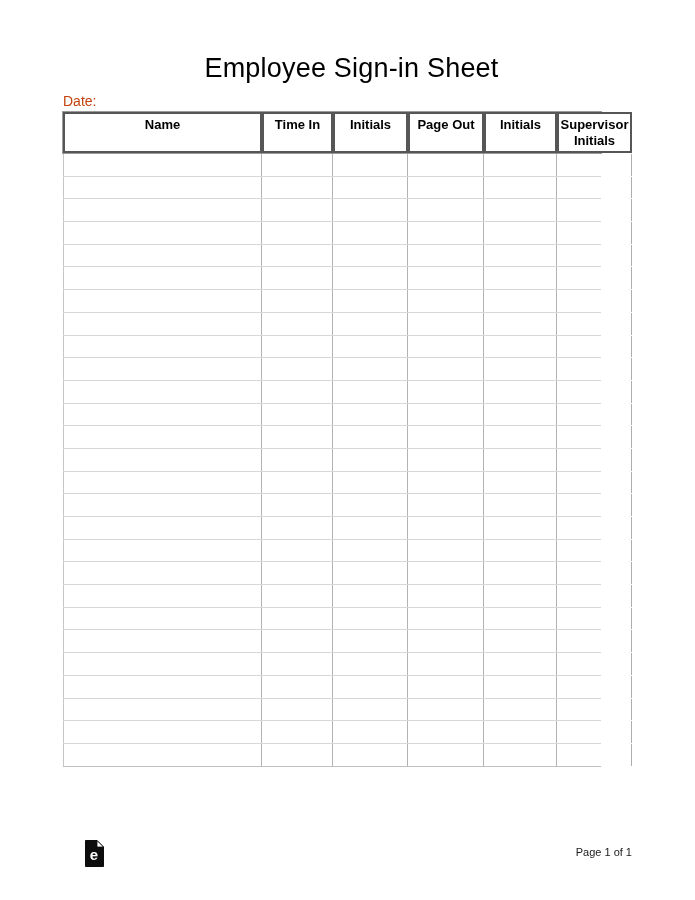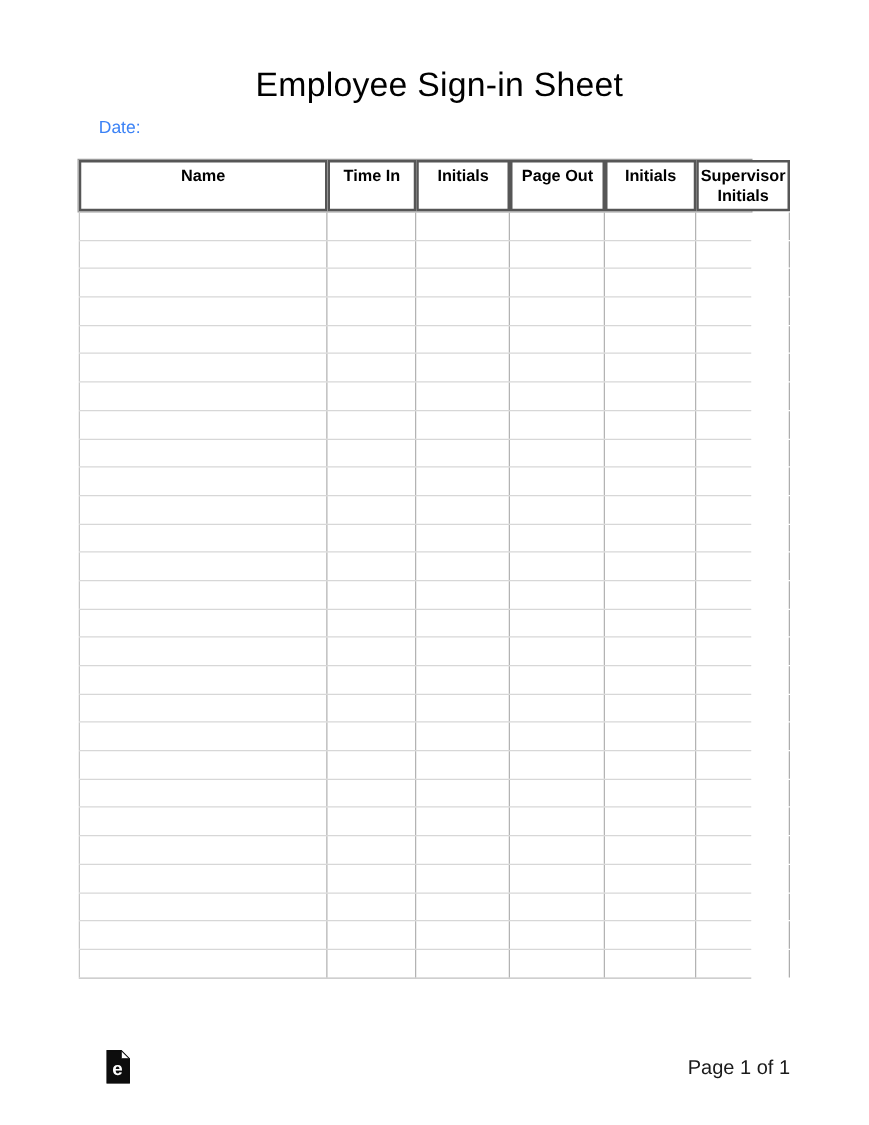--- a/index.html
+++ b/index.html
@@ -24,27 +24,27 @@
     margin: 4px;
     text-align: center;
     font-size: 27px;
     font-weight: normal;
     color: #000000;
     letter-spacing: 0.2px;
   }
   .date-label {
     position: absolute;
     top: 93px;
-    left: 79px;
+    left: 63px;
     font-size: 14px;
-    color: #3b82f6;
+    color: #c2410c;
   }
   .signin-table {
     position: absolute;
-    top: 128px;
+    top: 112px;
     left: 63px;
     width: 538px;
   }
   .grid-cols {
     display: grid;
     grid-template-columns: 199px 71px 75px 76px 73px 75px;
   }
   .thead {
     height: 41px;
     box-sizing: border-box;
@@ -86,21 +86,21 @@
     position: absolute;
     left: 85px;
     top: 840px;
     width: 19px;
     height: 27px;
   }
   .page-number {
     position: absolute;
     top: 846px;
     right: 63px;
-    font-size: 16px;
+    font-size: 11px;
     color: #1a1a1a;
   }
 </style>
 </head>
 <body>
 
 <div class="sheet">
 
   <h1 class="title">Employee Sign-in Sheet</h1>
 

